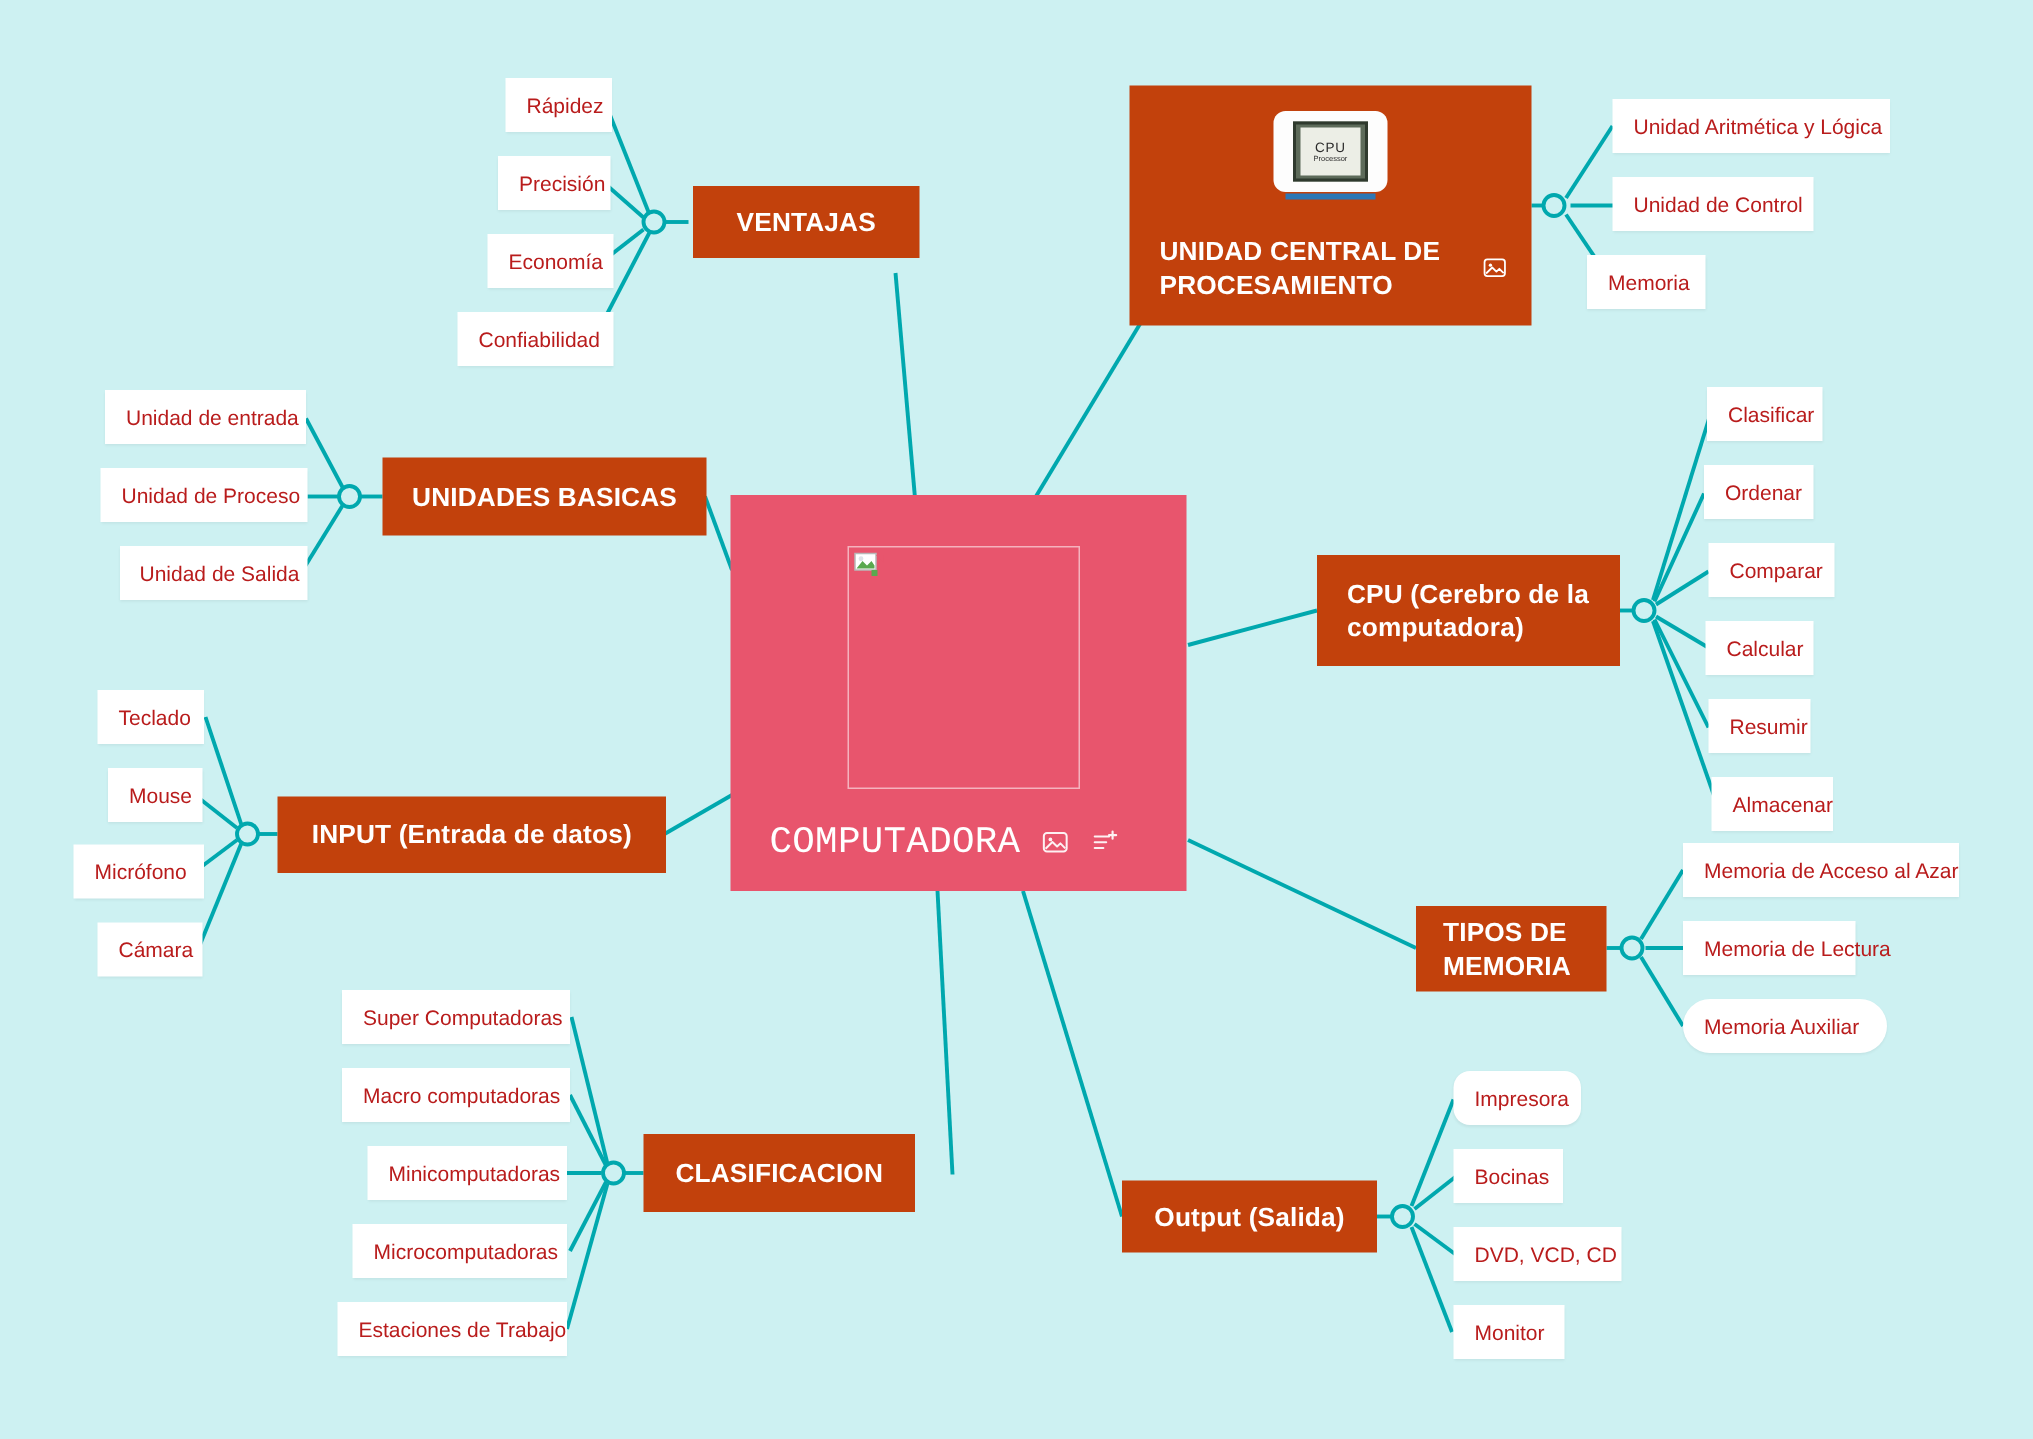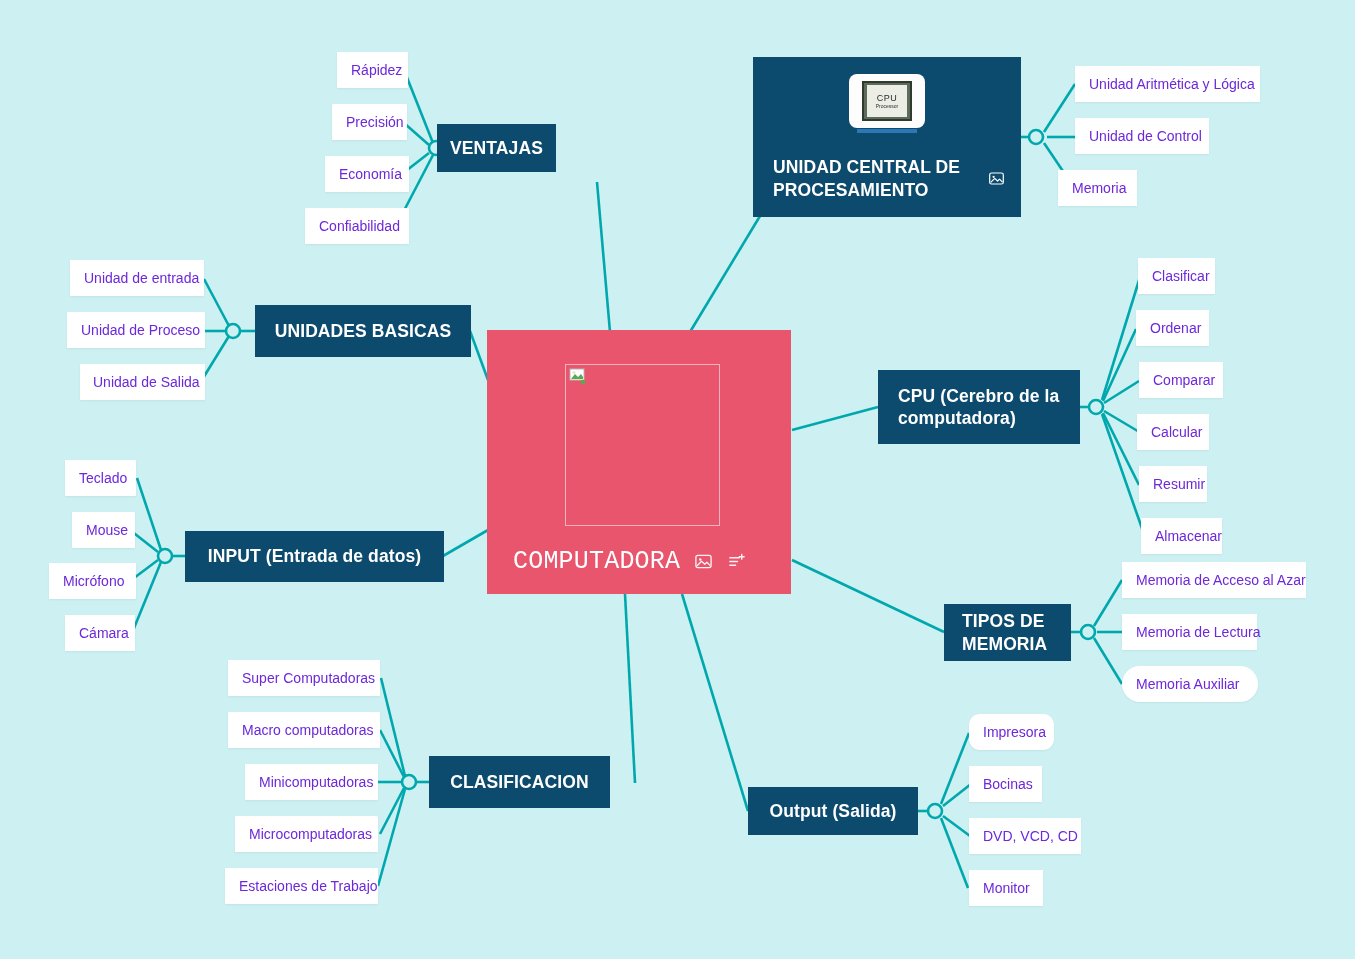--- a/index.html
+++ b/index.html
@@ -60,21 +60,21 @@
     font-size: 25px;
     letter-spacing: 0.2px;
     white-space: nowrap;
     font-family: Liberation Mono, monospace;
   }
   .central .title-row .ic { opacity: 0.92; display:flex; align-items:center;}
 
   
   .branch {
     position: absolute;
-    background: #0c4a6e;
+    background: #c2410c;
     color: #ffffff;
     box-sizing: border-box;
     display: flex;
     align-items: center;
     z-index: 4;
   }
   .branch .btxt {
     font-size: 17.5px;
     font-weight: bold;
     line-height: 1.28;
@@ -100,21 +100,21 @@
     align-items: center;
     justify-content: space-between;
     gap: 1px;
   }
   .branch.img-node .label-row .btxt { max-width: 200px; }
 
   
   .leaf {
     position: absolute;
     background: #ffffff;
-    color: #6d28d9;
+    color: #b91c1c;
     box-sizing: border-box;
     display: flex;
     align-items: center;
     font-size: 14px;
     height: 36px;
     padding: 0 14px;
     white-space: nowrap;
     box-shadow: 0 1px 2px rgba(0,0,0,0.06);
     z-index: 3;
   }
@@ -250,21 +250,21 @@
         <svg width="19" height="19" viewBox="0 0 20 20" fill="none" stroke="#ffffff" stroke-width="1.5" stroke-linecap="round">
           <path d="M3 6 H13"></path>
           <path d="M3 10 H11"></path>
           <path d="M3 14 H9"></path>
           <path d="M15.5 2.5 V7.5 M13 5 H18"></path>
         </svg>
       </span>
     </div>
   </div>
 
-  <div class="branch" style="left:437px; top:124px; width:119px; height:48px; justify-content:center;">
+  <div class="branch" style="left:462px; top:124px; width:151px; height:48px; justify-content:center;">
     <span class="btxt">VENTAJAS</span>
   </div>
   <div class="leaf" style="left:337px; top:52px; width:71px;">Rápidez</div>
   <div class="leaf" style="left:332px; top:104px; width:75px;">Precisión</div>
   <div class="leaf" style="left:325px; top:156px; width:84px;">Economía</div>
   <div class="leaf" style="left:305px; top:208px; width:104px;">Confiabilidad</div>
 
   <div class="branch img-node" style="left:753px; top:57px; width:268px; height:160px;">
     <div class="cpu-pic">
       <div class="plate"></div>
@@ -312,21 +312,21 @@
   </div>
   <div class="leaf" style="left:65px; top:460px; width:71px;">Teclado</div>
   <div class="leaf" style="left:72px; top:512px; width:63px;">Mouse</div>
   <div class="leaf" style="left:49px; top:563px; width:87px;">Micrófono</div>
   <div class="leaf" style="left:65px; top:615px; width:70px;">Cámara</div>
 
   <div class="branch" style="left:944px; top:604px; width:127px; height:57px; padding:0 18px;">
     <span class="btxt">TIPOS DE MEMORIA</span>
   </div>
   <div class="leaf" style="left:1122px; top:562px; width:184px;">Memoria de Acceso al Azar</div>
-  <div class="leaf" style="left:1122px; top:614px; width:135px;">Memoria de Lectura</div>
+  <div class="leaf" style="left:1122px; top:614px; width:115px;">Memoria de Lectura</div>
   <div class="leaf" style="left:1122px; top:666px; width:136px;border-radius:18px;">Memoria Auxiliar</div>
 
   <div class="branch" style="left:429px; top:756px; width:181px; height:52px; justify-content:center;">
     <span class="btxt">CLASIFICACION</span>
   </div>
   <div class="leaf" style="left:228px; top:712px; width:152px;">Macro computadoras</div>
   <div class="leaf" style="left:228px; top:660px; width:152px;">Super Computadoras</div>
   <div class="leaf" style="left:245px; top:764px; width:133px;">Minicomputadoras</div>
   <div class="leaf" style="left:235px; top:816px; width:143px;">Microcomputadoras</div>
   <div class="leaf" style="left:225px; top:868px; width:153px;">Estaciones de Trabajo</div>

